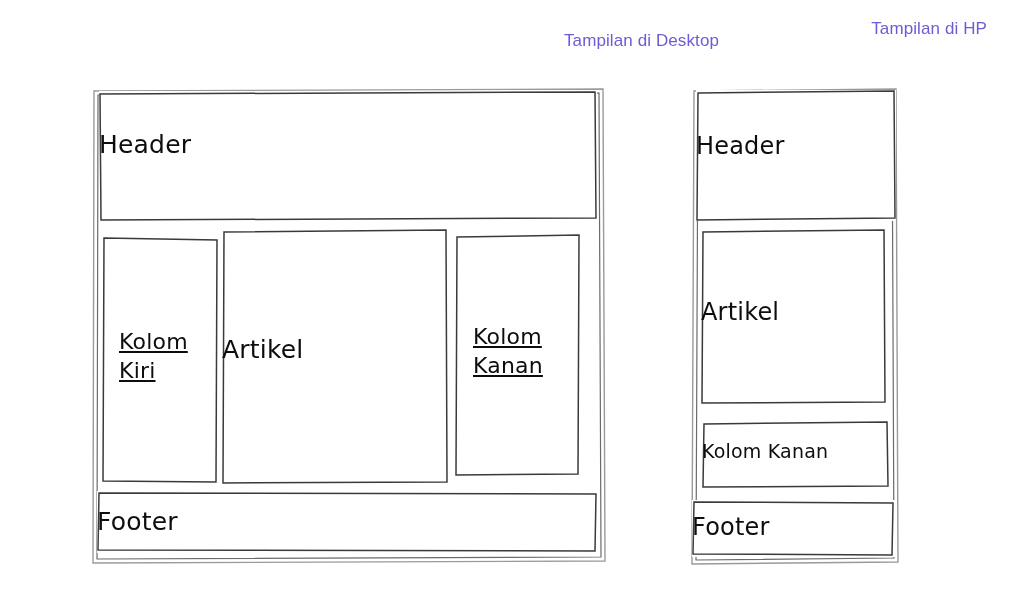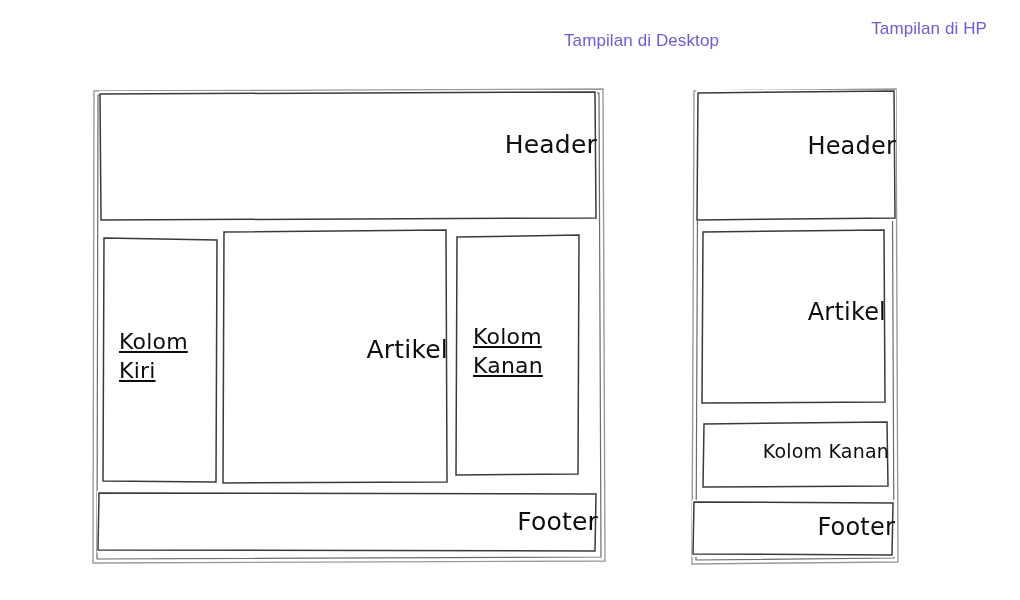--- a/index.html
+++ b/index.html
@@ -38,21 +38,21 @@
   .boxlabel{
     position:absolute;
     left:0;right:0;
     font-family:"DejaVu Sans", sans-serif;
     color:#0d0d0d;
     white-space:pre;
     line-height:1.30;
     font-weight:400;
     letter-spacing:0.2px;
   }
-  .lbl-center{text-align:right;}
+  .lbl-center{text-align:left;}
   .lbl-left{text-align:left;text-decoration:underline;}
 
   
   #desktop-frame{left:91px;top:87px;width:515px;height:478px;}
   #desktop-header{left:99px;top:91px;width:498px;height:130px;}
   #desktop-kiri{left:102px;top:236px;width:117px;height:248px;}
   #desktop-artikel{left:222px;top:229px;width:226px;height:255px;}
   #desktop-kanan{left:455px;top:234px;width:126px;height:242px;}
   #desktop-footer{left:97px;top:491px;width:501px;height:62px;}
 

